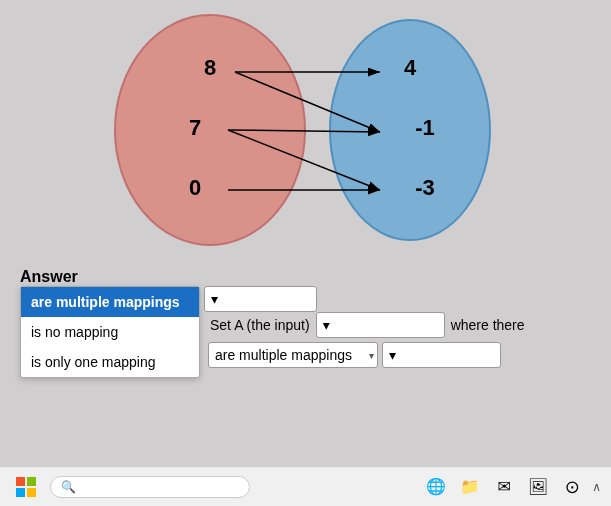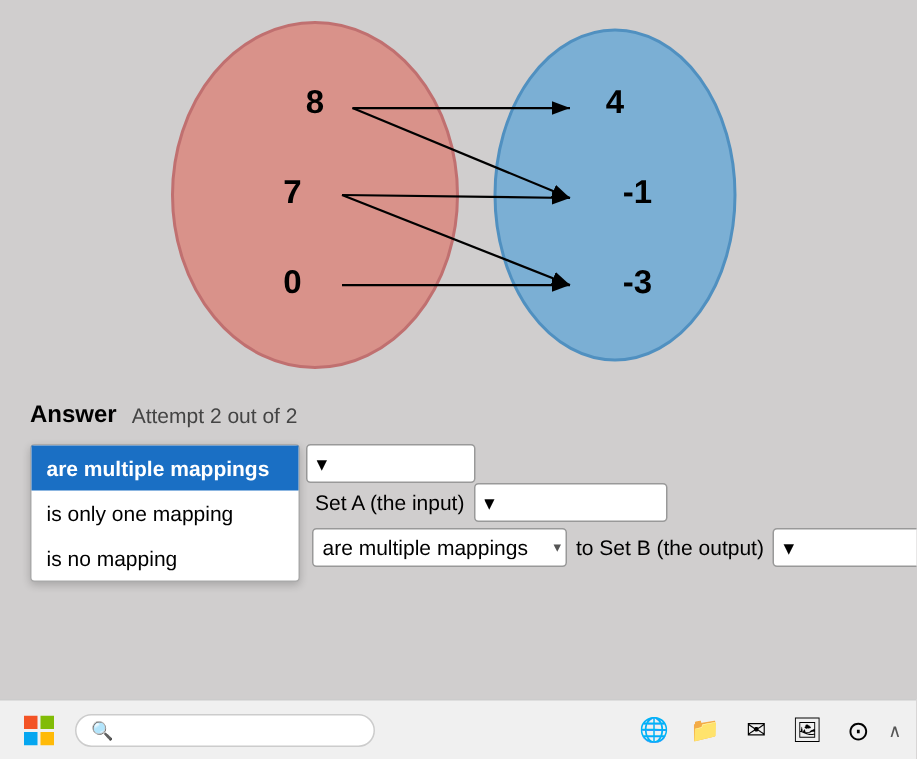--- a/index.html
+++ b/index.html
@@ -38,21 +38,20 @@
       position: absolute;
       top: 268px;
       left: 20px;
       right: 10px;
     }
 
     .answer-label-row {
       display: flex;
       align-items: center;
       gap: 10px;
-      margin-bottom: 10px;
     }
 
     .answer-label {
       font-weight: bold;
       font-size: 16px;
       color: #000;
     }
 
     .attempt-label {
       font-size: 14px;
@@ -230,30 +229,29 @@
         <marker id="arrowhead" markerWidth="8" markerHeight="6" refX="8" refY="3" orient="auto">
           <polygon points="0 0, 8 3, 0 6" fill="#000"></polygon>
         </marker>
       </defs>
     </svg>
   </div>
 
   <div class="answer-section">
     <div class="answer-label-row">
       <span class="answer-label">Answer</span>
-      <span class="attempt-label">Attempt 2 out of 2</span>
     </div>
 
     <div class="answer-row">
 
       <div class="dropdown-wrapper" style="position:relative; min-width:180px;">
         <div class="dropdown-popup">
           <div class="dropdown-popup-item selected">are multiple mappings</div>
+          <div class="dropdown-popup-item">is no mapping</div>
           <div class="dropdown-popup-item">is only one mapping</div>
-          <div class="dropdown-popup-item">is no mapping</div>
         </div>
 
       </div>
 
 
       <div class="dropdown-wrapper">
         <select class="dropdown-select">
           <option value="">▾</option>
           <option value="a function">a function</option>
           <option value="not a function">not a function</option>
@@ -266,33 +264,33 @@
       <span class="static-text">Set A (the input)</span>
 
       <div class="dropdown-wrapper">
         <select class="dropdown-select">
           <option value="">▾</option>
           <option value="maps to">maps to</option>
           <option value="does not map to">does not map to</option>
         </select>
       </div>
 
+      <span class="static-text">where there</span>
     </div>
 
     <div style="display:flex; align-items:center; gap:4px; margin-top:4px; padding-left: 188px;">
       <div class="dropdown-wrapper">
         <select class="dropdown-select" style="min-width:170px;">
           <option value="are multiple mappings">are multiple mappings</option>
           <option value="is only one mapping">is only one mapping</option>
           <option value="is no mapping">is no mapping</option>
         </select>
         <span class="dropdown-chevron">▾</span>
       </div>
 
-      <span class="static-text">to Set B (the output)</span>
 
       <div class="dropdown-wrapper">
         <select class="dropdown-select">
           <option value="">▾</option>
           <option value="exactly one">exactly one</option>
           <option value="more than one">more than one</option>
         </select>
       </div>
 
     </div>

